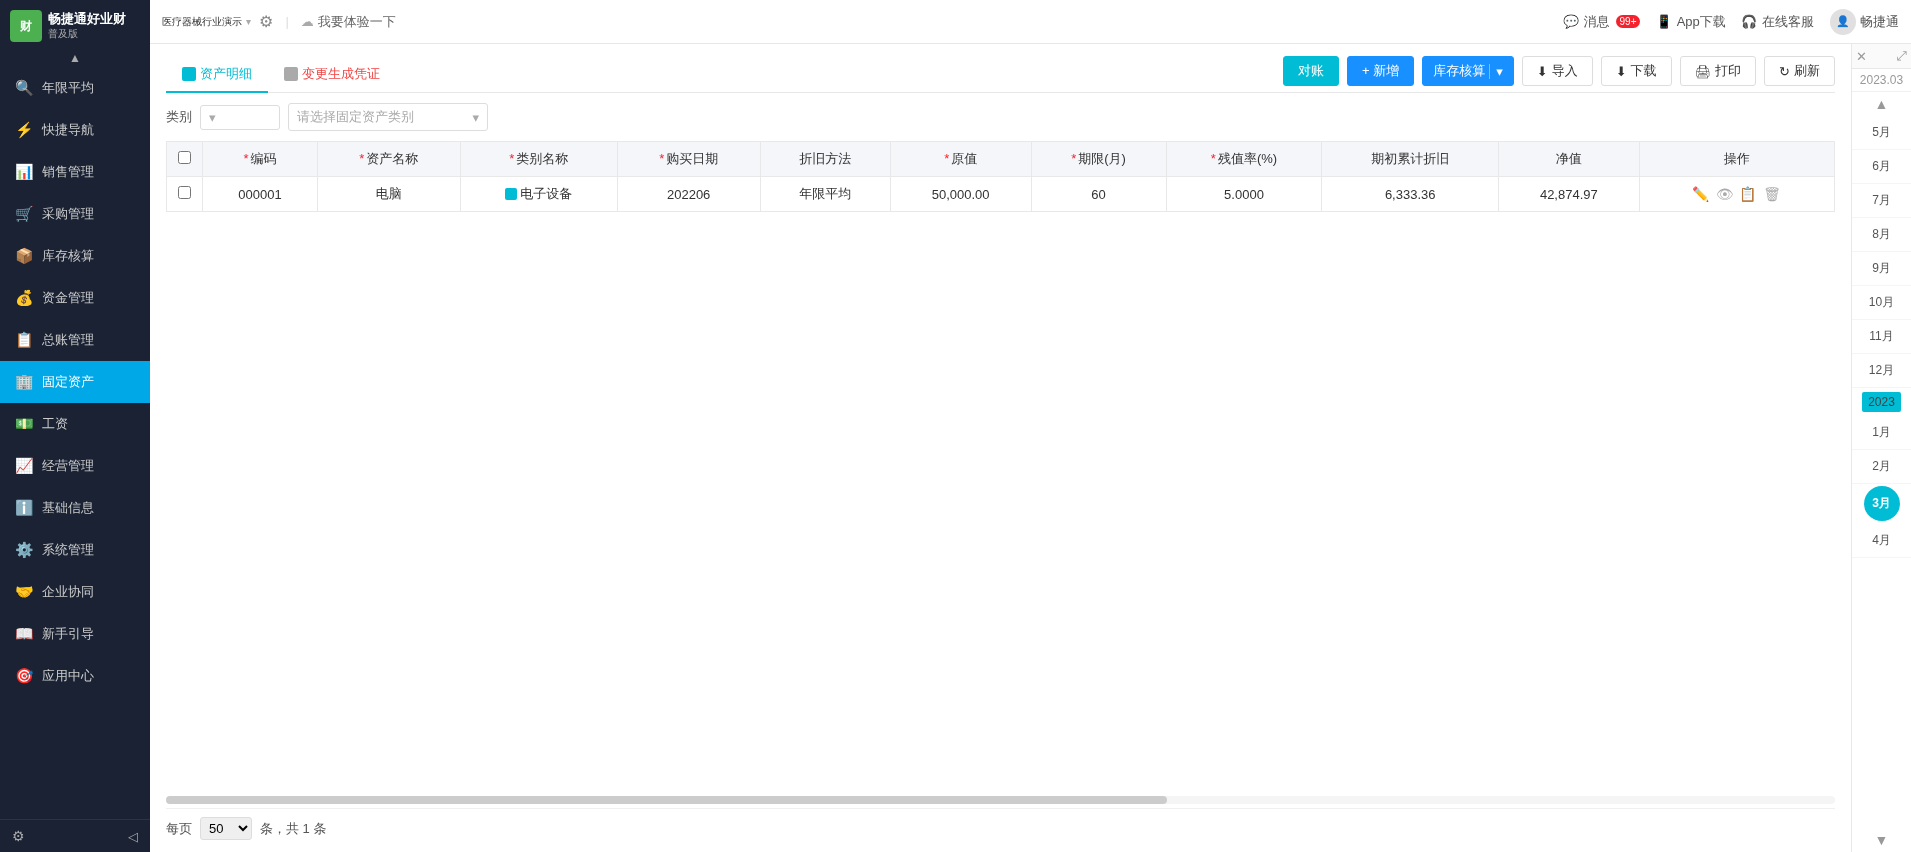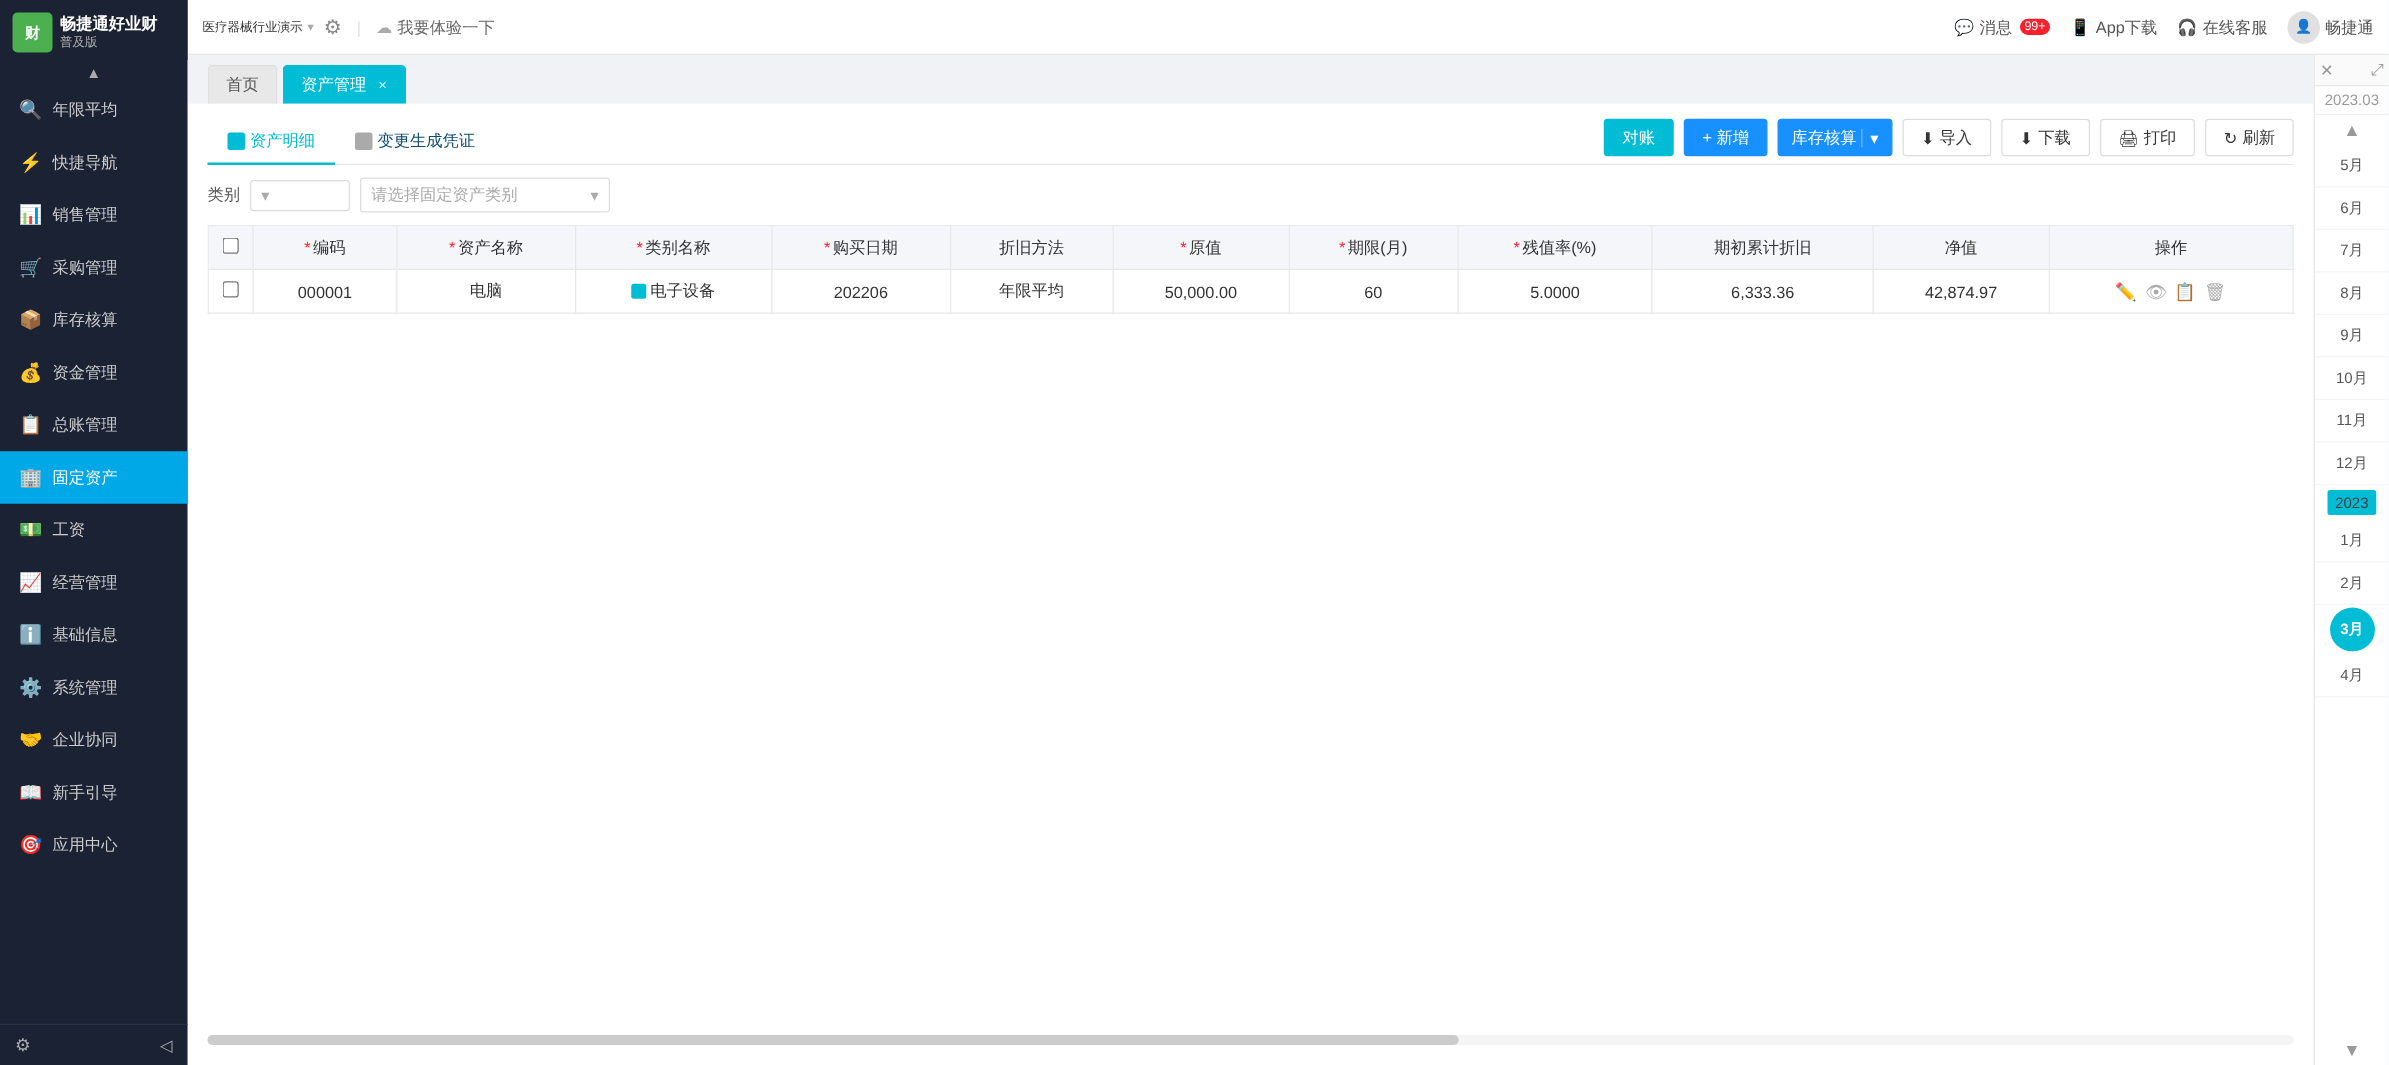--- a/index.html
+++ b/index.html
@@ -144,21 +144,21 @@
       flex-direction: column;
     }
 
     
     .sub-tabs { display: flex; gap: 0; margin-bottom: 10px; border-bottom: 1px solid #e8e8e8; }
     .sub-tab {
       display: flex; align-items: center; gap: 4px;
       padding: 8px 16px;
       font-size: 13px;
       cursor: pointer;
-      color: #0c4a6e;
+      color: #ef4444;
       border-bottom: 2px solid transparent;
       margin-bottom: -1px;
     }
     .sub-tab.active { color: #00bcd4; border-bottom: 2px solid #00bcd4; }
     .sub-tab-icon { width: 14px; height: 14px; background: #00bcd4; border-radius: 2px; display: inline-block; }
     .toolbar-right { display: flex; align-items: center; gap: 8px; }
 
     .btn {
       padding: 5px 14px;
       border-radius: 3px;
@@ -428,29 +428,20 @@
       <div class="topbar-right-item">
         <div class="avatar-circle">👤</div>
         <span>畅捷通</span>
       </div>
     </div>
   </div>
 
   <div class="content-area">
     <div class="main-panel">
 
-      <div class="tabs-bar">
-        <div class="tab-item">
-          <span>首页</span>
-        </div>
-        <div class="tab-item active">
-          <span>资产管理</span>
-          <span class="tab-close">×</span>
-        </div>
-      </div>
 
       <div class="page-content">
 
         <div class="sub-tabs">
           <div class="sub-tab active">
             <span class="sub-tab-icon"></span>
             <span>资产明细</span>
           </div>
           <div class="sub-tab">
             <span style="width:14px;height:14px;background:#aaa;border-radius:2px;display:inline-block;"></span>
@@ -548,20 +539,30 @@
                 </td>
               </tr>
             </tbody>
           </table>
         </div>
 
         <div class="scrollbar-track">
           <div class="scrollbar-thumb"></div>
         </div>
 
+        <div class="pagination">
+          <span>每页</span>
+          <select>
+            <option value="50" selected="">50</option>
+            <option value="10">10</option>
+            <option value="20">20</option>
+            <option value="100">100</option>
+          </select>
+          <span>条，共 1 条</span>
+        </div>
       </div>
     </div>
 
     <div class="right-panel">
       <div class="right-panel-header">
         <span class="right-panel-close">✕</span>
         <span class="right-panel-expand">⤢</span>
       </div>
       <div class="right-panel-year">2023.03</div>
       <div class="up-arrow">▲</div>

